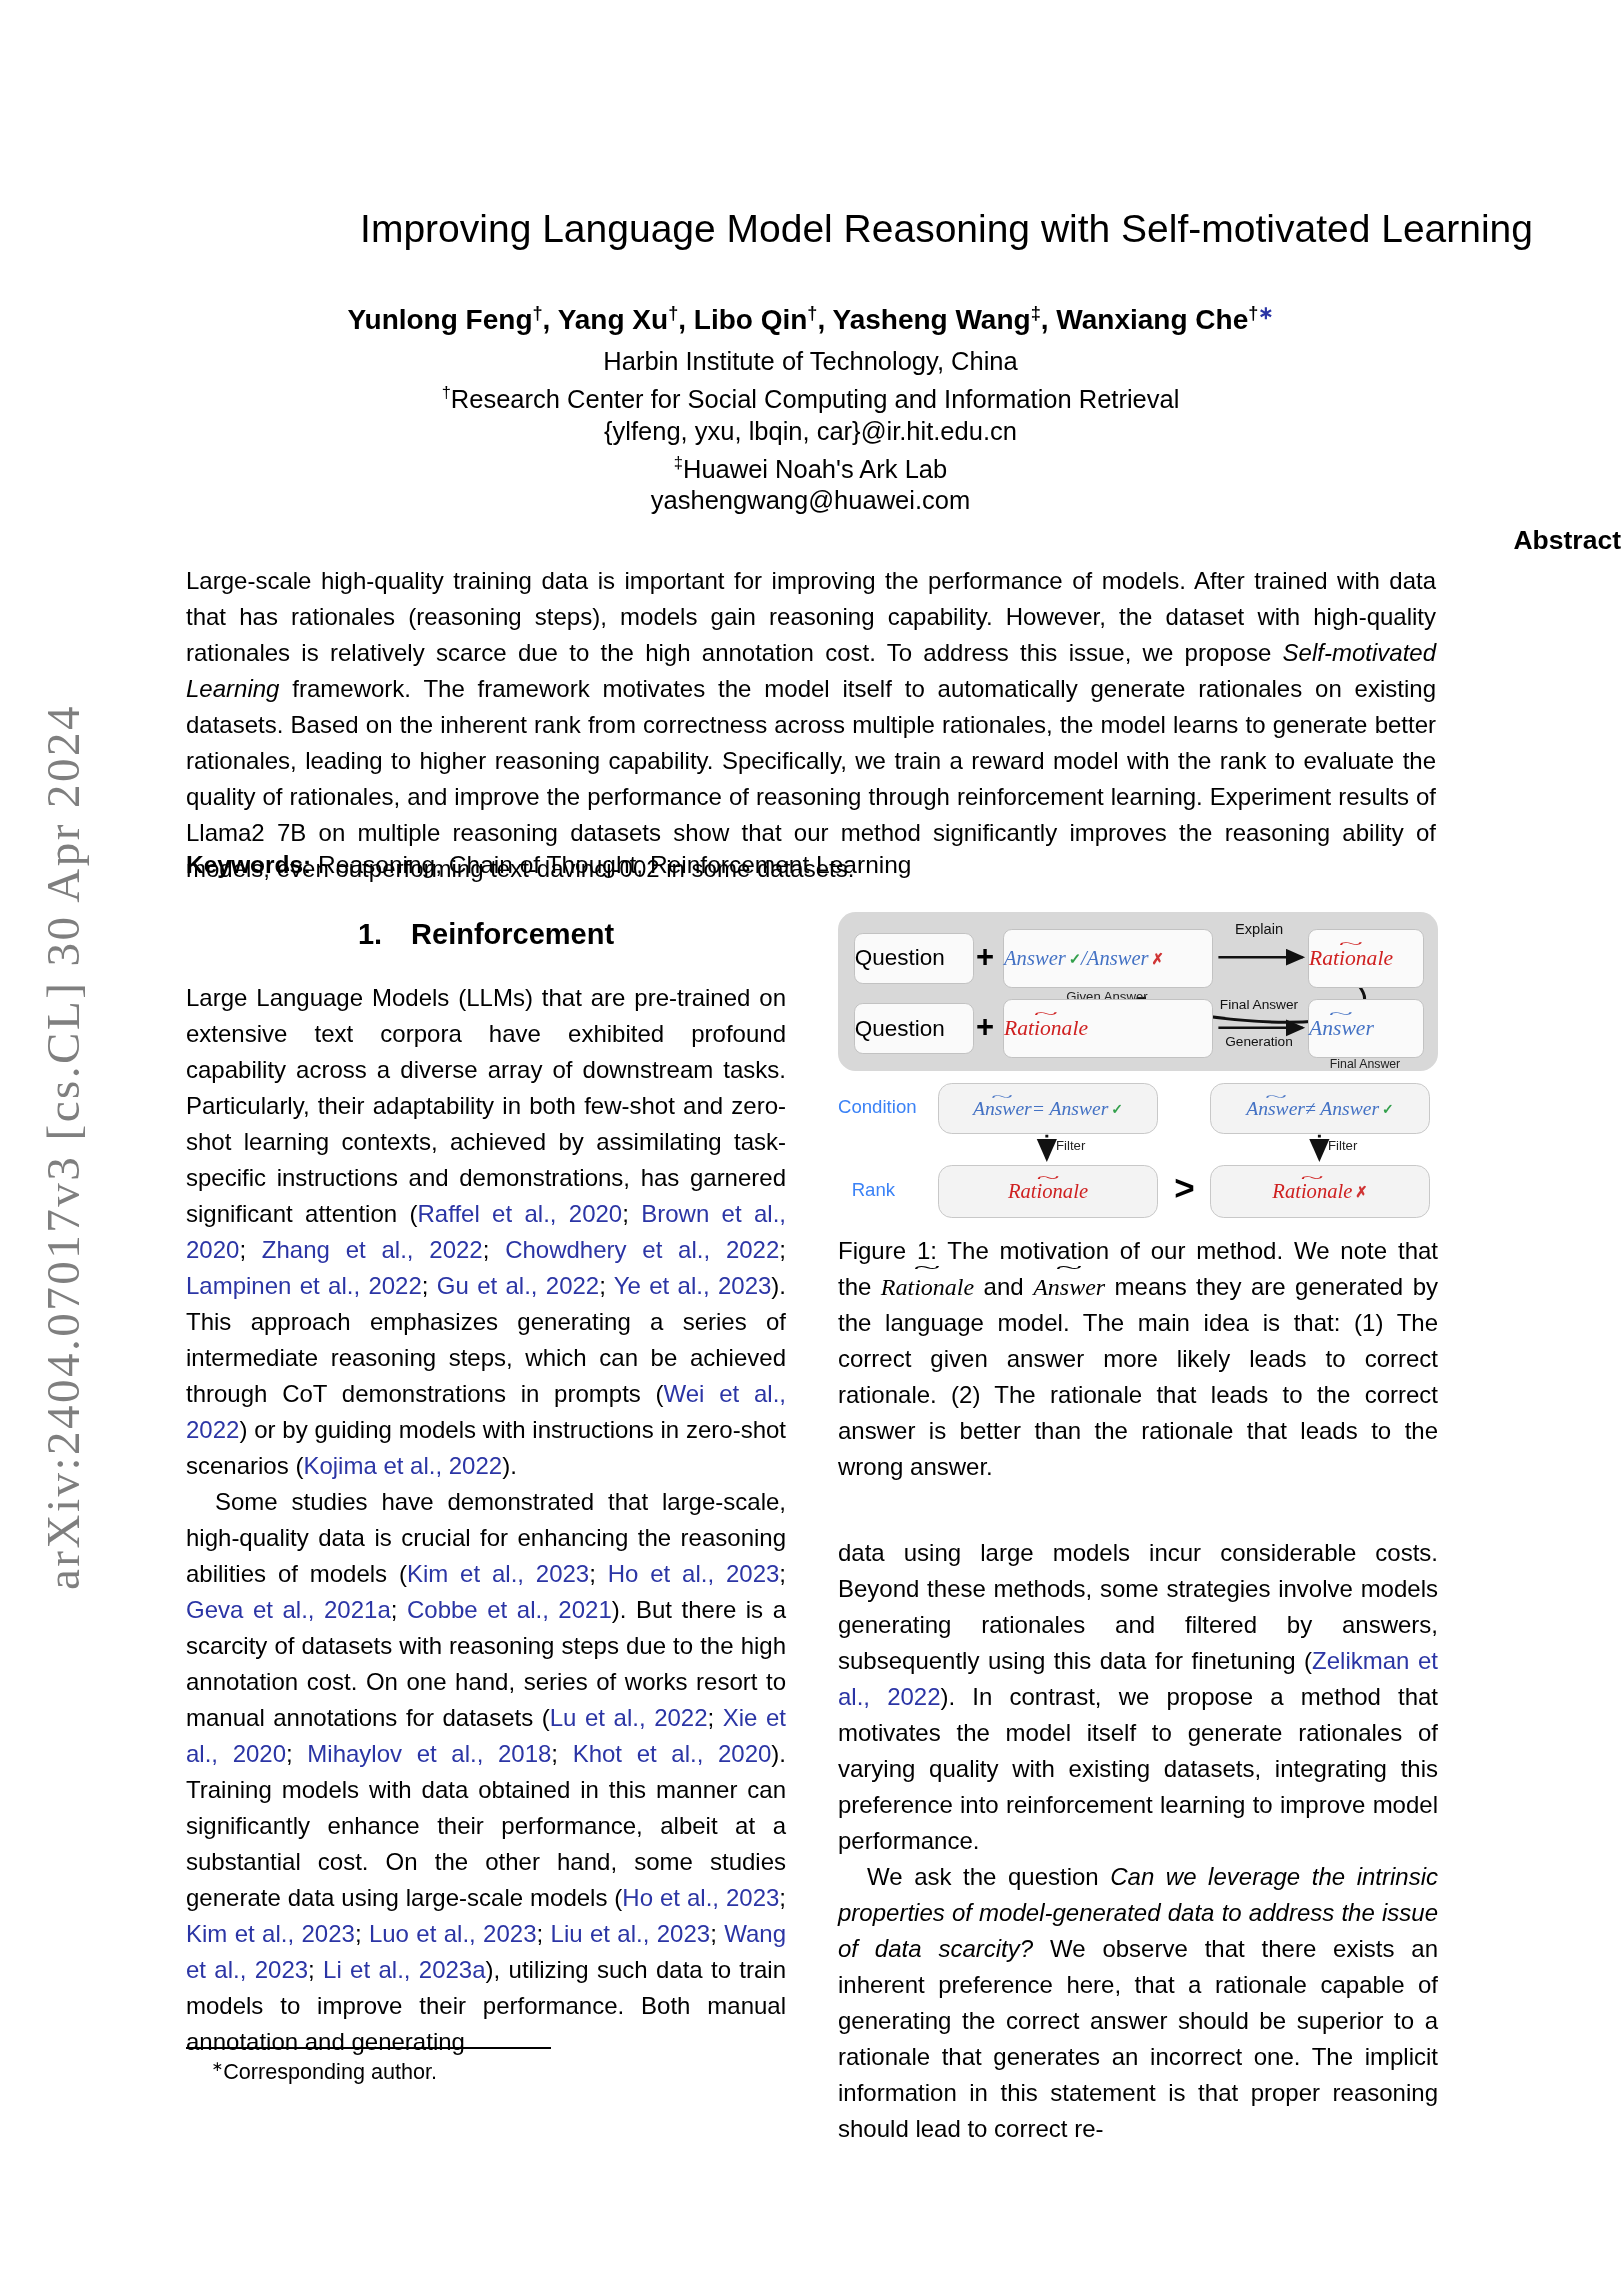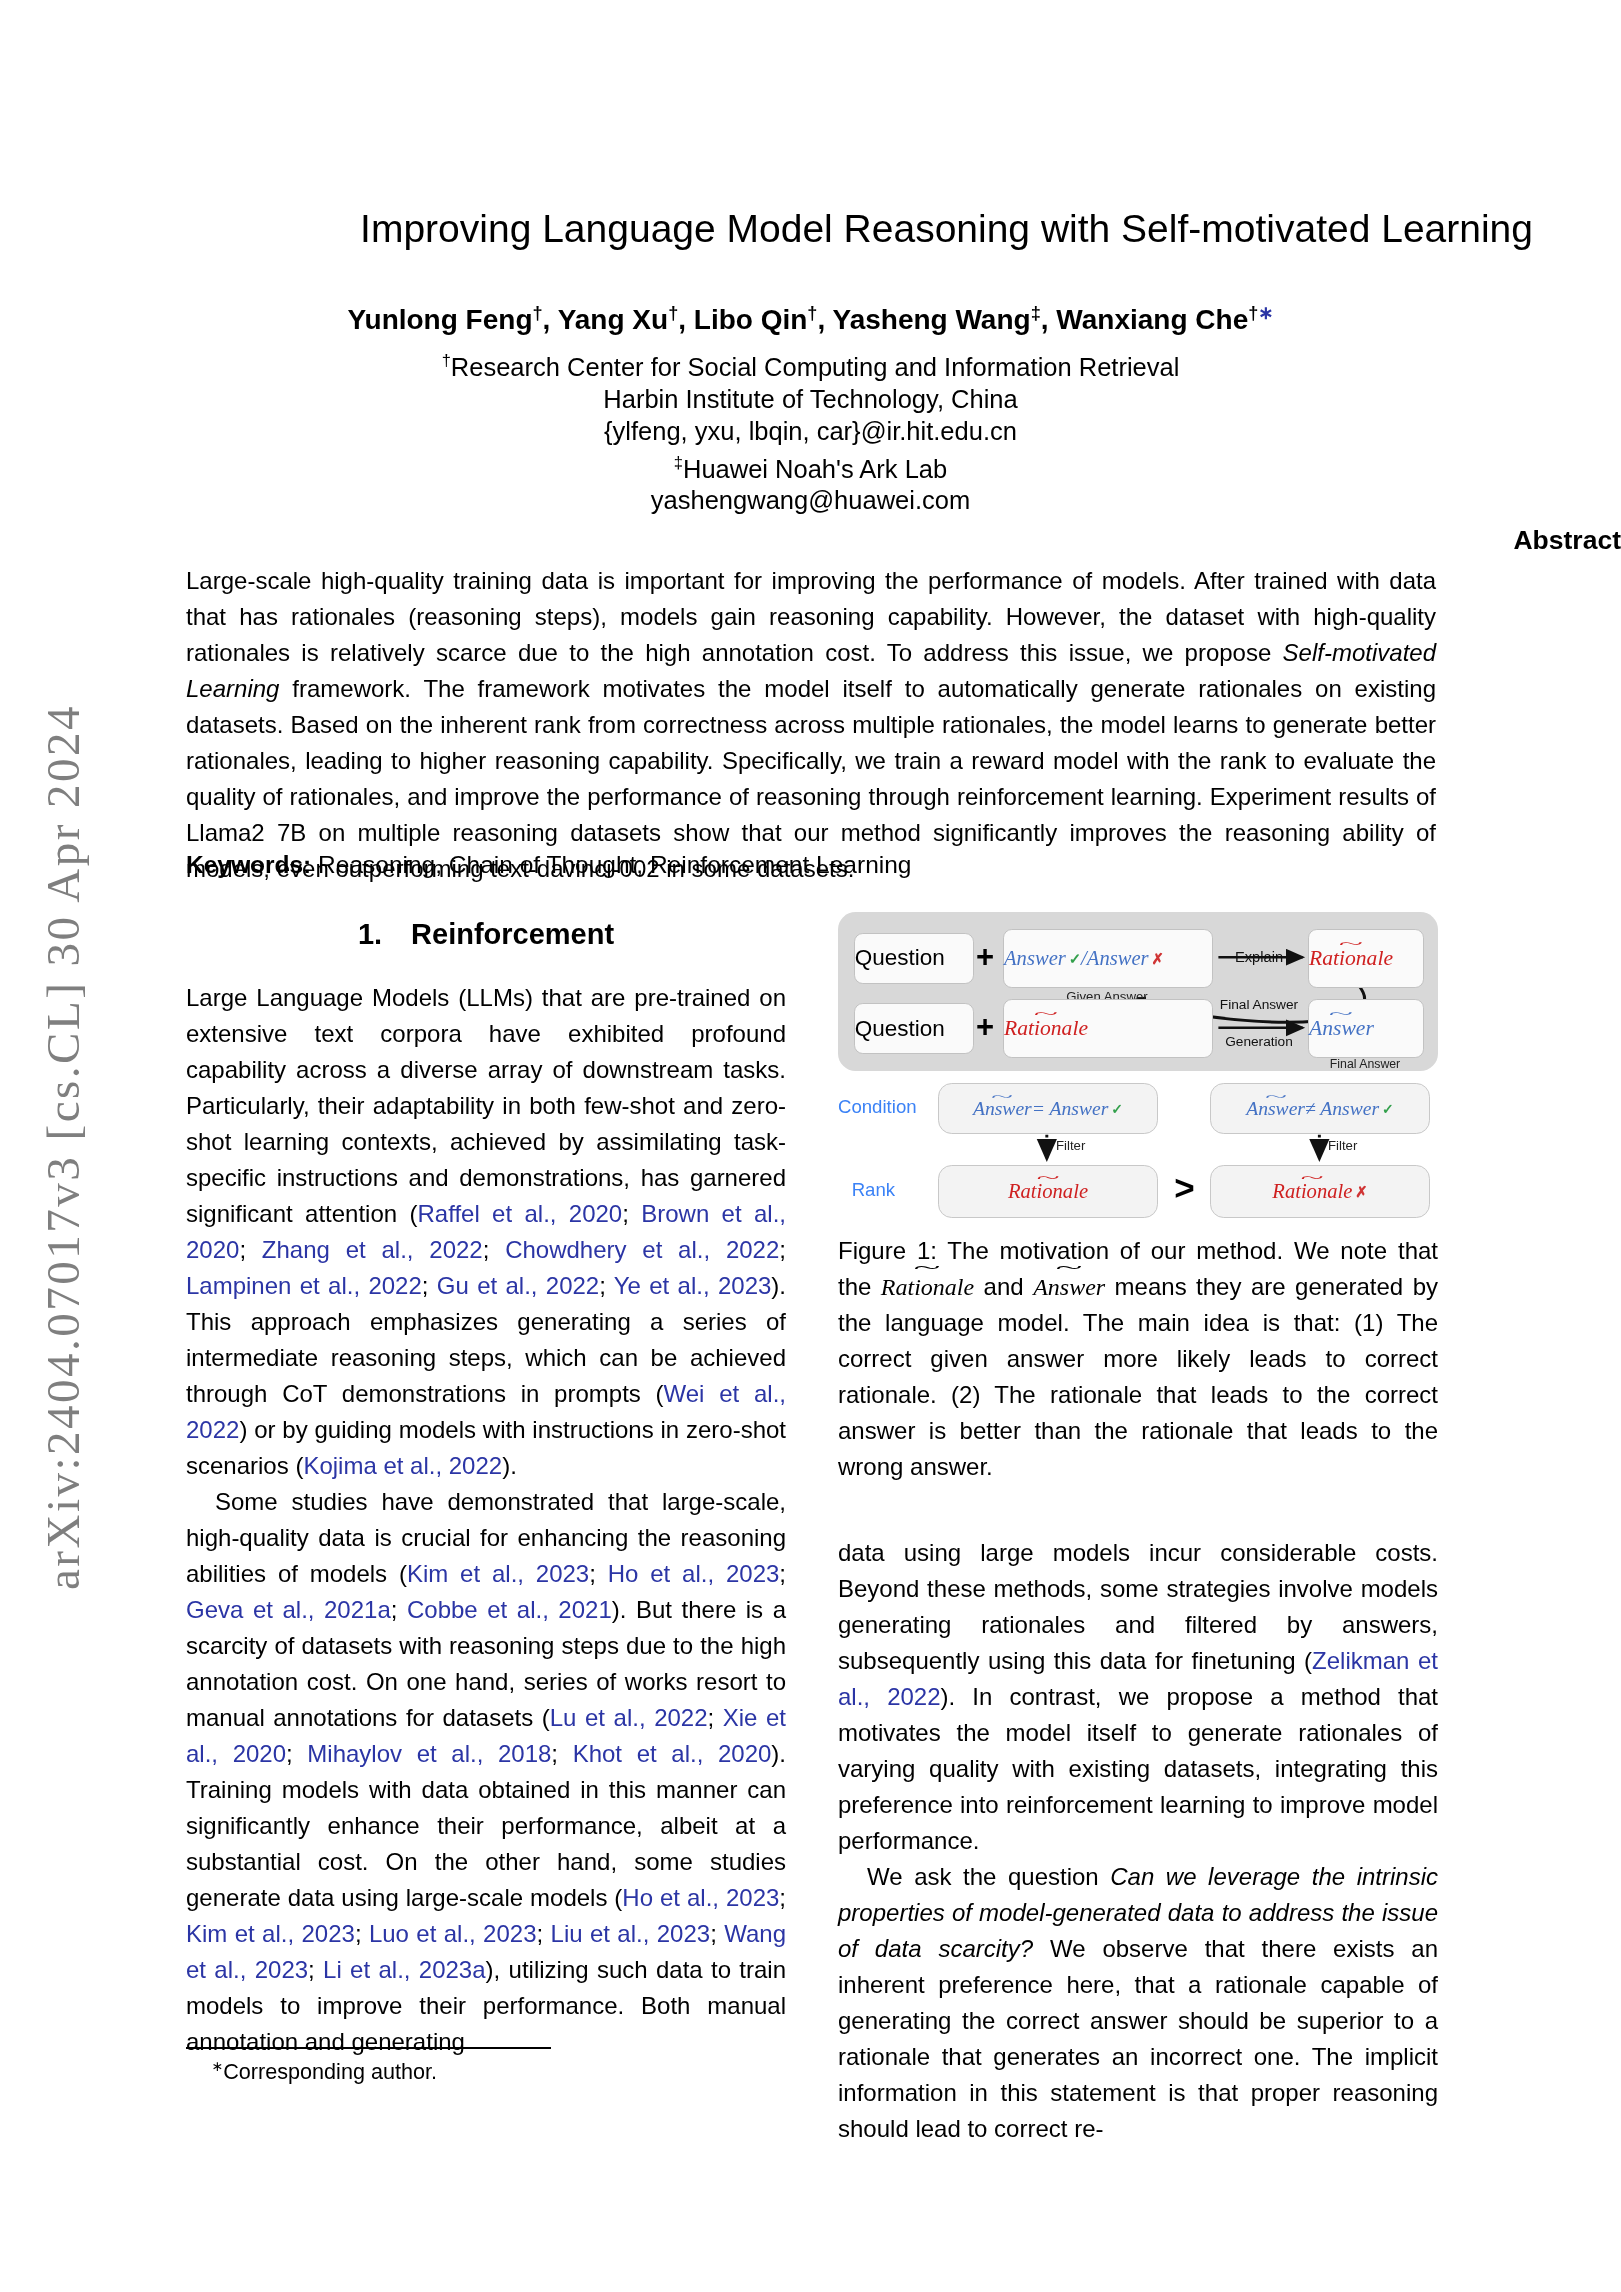--- a/index.html
+++ b/index.html
@@ -107,22 +107,22 @@
 </head>
 <body>
 
 <div class="page" style="--link_blue: #2b35a5; --figure_blue: #4472c4; --figure_red: #cf2020; --check_green: #33a04c; --cross_red: #d03434; --panel_gray: #d8d8d8; --arxiv_gray: #7f7f7f;">
 
   <div class="arxiv-side">arXiv:2404.07017v3  [cs.CL]  30 Apr 2024</div>
 
   <h1 class="title">Improving Language Model Reasoning with Self-motivated Learning</h1>
   <div class="authors"><span>Yunlong Feng</span><span class="sup">†</span><span>, Yang Xu</span><span class="sup">†</span><span>, Libo Qin</span><span class="sup">†</span><span>, Yasheng Wang</span><span class="sup">‡</span><span>, Wanxiang Che</span><span class="sup">†</span><span class="sup lnk">∗</span></div>
   <div class="affils">
+    <div><span>Harbin Institute of Technology, China</span></div>
     <div><span class="sup">†</span><span>Research Center for Social Computing and Information Retrieval</span></div>
-    <div><span>Harbin Institute of Technology, China</span></div>
     <div><span>{ylfeng, yxu, lbqin, car}@ir.hit.edu.cn</span></div>
     <div><span class="sup">‡</span><span>Huawei Noah's Ark Lab</span></div>
     <div><span>yashengwang@huawei.com</span></div>
   </div>
 
   <div class="abs-head">Abstract</div>
   <div class="abs-body"><span>Large-scale high-quality training data is important for improving the performance of models. After trained with data that has rationales (reasoning steps), models gain reasoning capability. However, the dataset with high-quality rationales is relatively scarce due to the high annotation cost. To address this issue, we propose </span><span class="it">Self-motivated Learning</span><span> framework. The framework motivates the model itself to automatically generate rationales on existing datasets. Based on the inherent rank from correctness across multiple rationales, the model learns to generate better rationales, leading to higher reasoning capability. Specifically, we train a reward model with the rank to evaluate the quality of rationales, and improve the performance of reasoning through reinforcement learning. Experiment results of Llama2 7B on multiple reasoning datasets show that our method significantly improves the reasoning ability of models, even outperforming text-davinci-002 in some datasets.</span></div>
   <div class="keywords">
     <span class="bd">Keywords:</span>
     <span>Reasoning, Chain of Thought, Reinforcement Learning</span>
@@ -160,21 +160,21 @@
       </div>
     <div class="plus" style="left:138px;top:26.5px;">+</div>
     <div class="fbox" style="left:165px;top:16.7px;width:208px;height:57px;font-size:20.6px;">
         <span class="ms blue">Answer</span>
         <span class="chk">✓</span>
         <span class="ms blue"> / </span>
         <span class="ms blue">Answer</span>
         <span class="xx">✗</span>
       </div>
     <div class="f-sublabel" style="left:165px;top:77px;width:208px;">Given Answer</div>
-    <div class="f-arrowlabel" style="left:374px;top:37px;width:94px;">Explain</div>
+    <div class="f-arrowlabel" style="left:374px;top:9px;width:94px;">Explain</div>
     <div class="fbox" style="left:470px;top:16.7px;width:114px;height:57px;font-size:21.6px;">
         <span class="ms red tld">Rationale</span>
       </div>
 
     <div class="fbox" style="left:15.7px;top:91px;width:118px;height:49px;">
         <span>Question</span>
       </div>
     <div class="plus" style="left:138px;top:97px;">+</div>
     <div class="fbox" style="left:165px;top:87px;width:208px;height:57px;font-size:21.6px;">
         <span class="ms red tld">Rationale</span>

